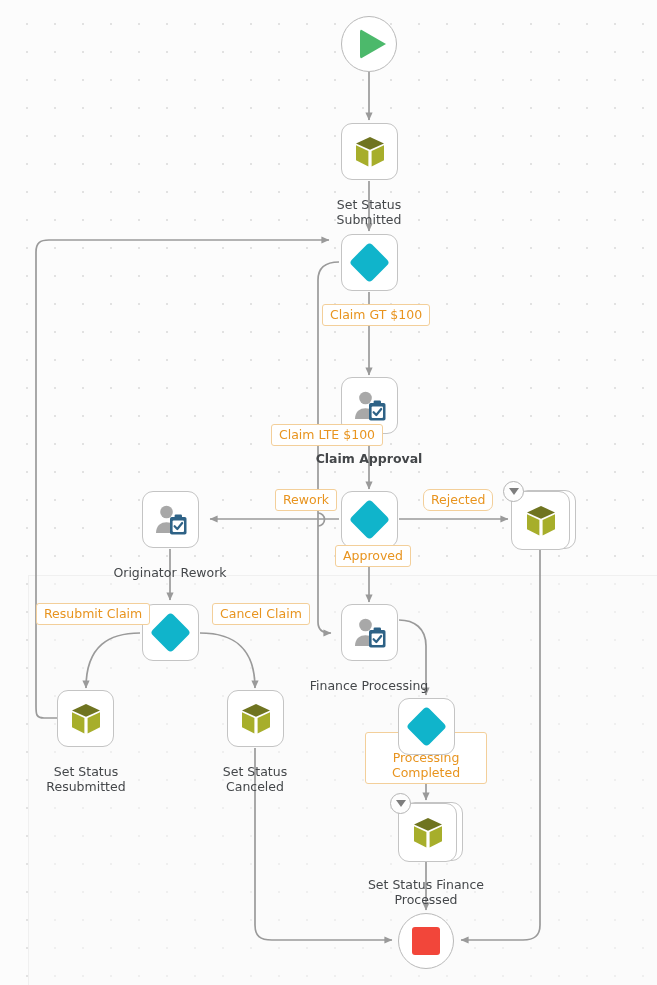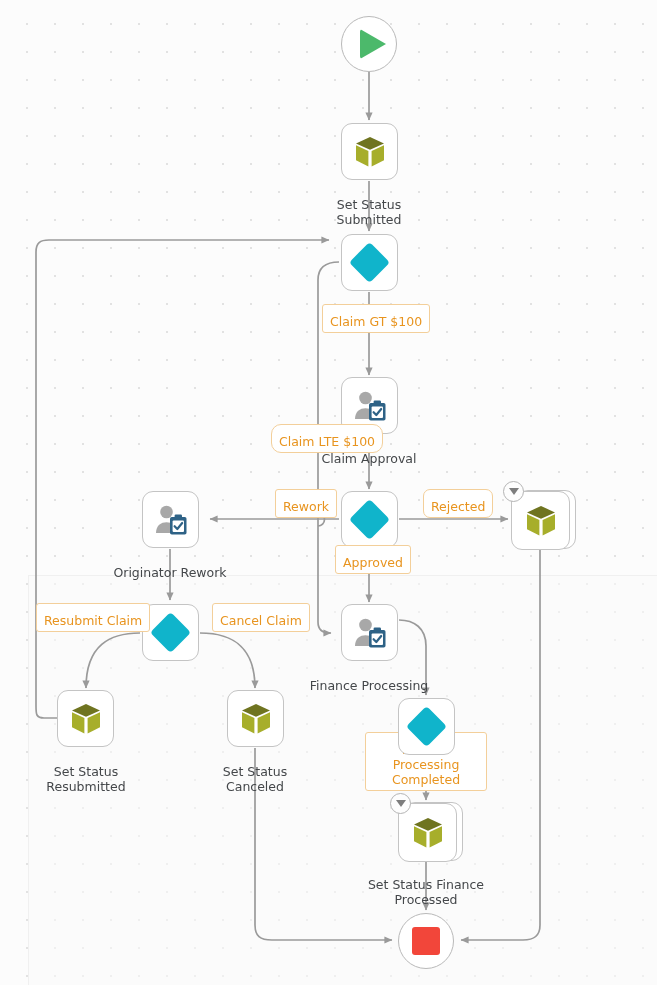--- a/index.html
+++ b/index.html
@@ -135,21 +135,21 @@
   }
   
   .edge-label {
     position: absolute;
     background: #ffffff;
     border: 1px solid #f3cf9a;
     border-radius: 3px;
     color: #e8941f;
     font-size: 12.5px;
     line-height: 15px;
-    padding: 9px 7px 3px 7px;
+    padding: 2px 7px 3px 7px;
     text-align: center;
     white-space: pre-line;
   }
 </style>
 </head>
 <body>
 
 <div id="canvas">
 
   <div id="panel-boundary"></div>
@@ -230,23 +230,23 @@
       <svg width="34" height="32" viewBox="0 0 34 32">
         <circle cx="12.5" cy="8" r="6.3" fill="#a8a8a8"></circle>
         <path d="M2 29 C2 21.4 7 18.2 12.5 18.2 C18 18.2 23 21.4 23 29 Z" fill="#a8a8a8"></path>
         <rect x="16" y="13" width="16.5" height="17.5" rx="1.8" fill="#2e6286"></rect>
         <rect x="20.6" y="10.6" width="7.4" height="4.4" rx="1.2" fill="#2e6286"></rect>
         <rect x="18.6" y="16.6" width="11.4" height="11.4" rx="1" fill="#ffffff"></rect>
         <path d="M20.6 22.2 L23.3 25 L28.2 19" stroke="#2e6286" stroke-width="2.2" fill="none" stroke-linecap="round" stroke-linejoin="round"></path>
       </svg>
     </div>
   </div>
-  <div class="node-label" style="left:309px; top:440px; width:120px;">Claim Approval</div>
-
-  <div class="edge-label" style="left:271px; top:424px;border-radius:10px;">Claim LTE $100</div>
+  <div class="node-label" style="left:309px; top:440px; width:120px;font-weight:bold;">Claim Approval</div>
+
+  <div class="edge-label" style="left:271px; top:424px;">Claim LTE $100</div>
 
   <div class="node box-node" style="left:341px; top:491px;">
     <div class="diamond"></div>
   </div>
 
   <div class="edge-label" style="left:335px; top:545px;">Approved</div>
 
   <div class="edge-label" style="left:239px; top:489px;margin-left:36px;">Rework</div>
 
   <div class="edge-label" style="left:423px; top:489px;border-radius:7px;">Rejected</div>

